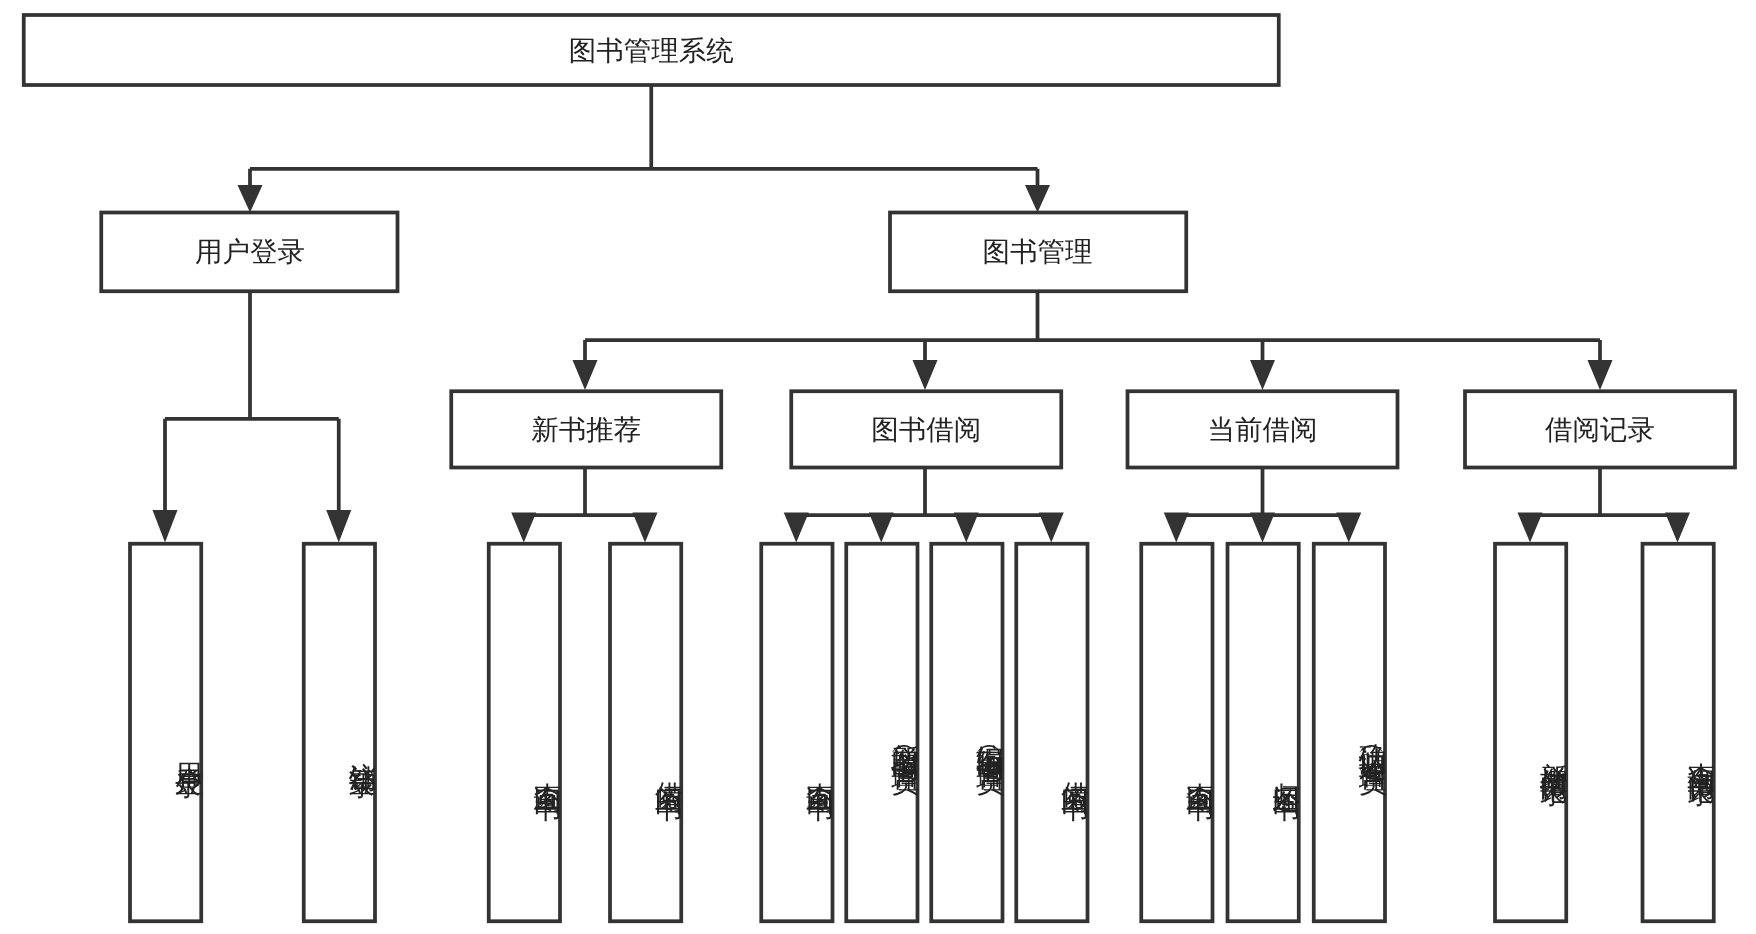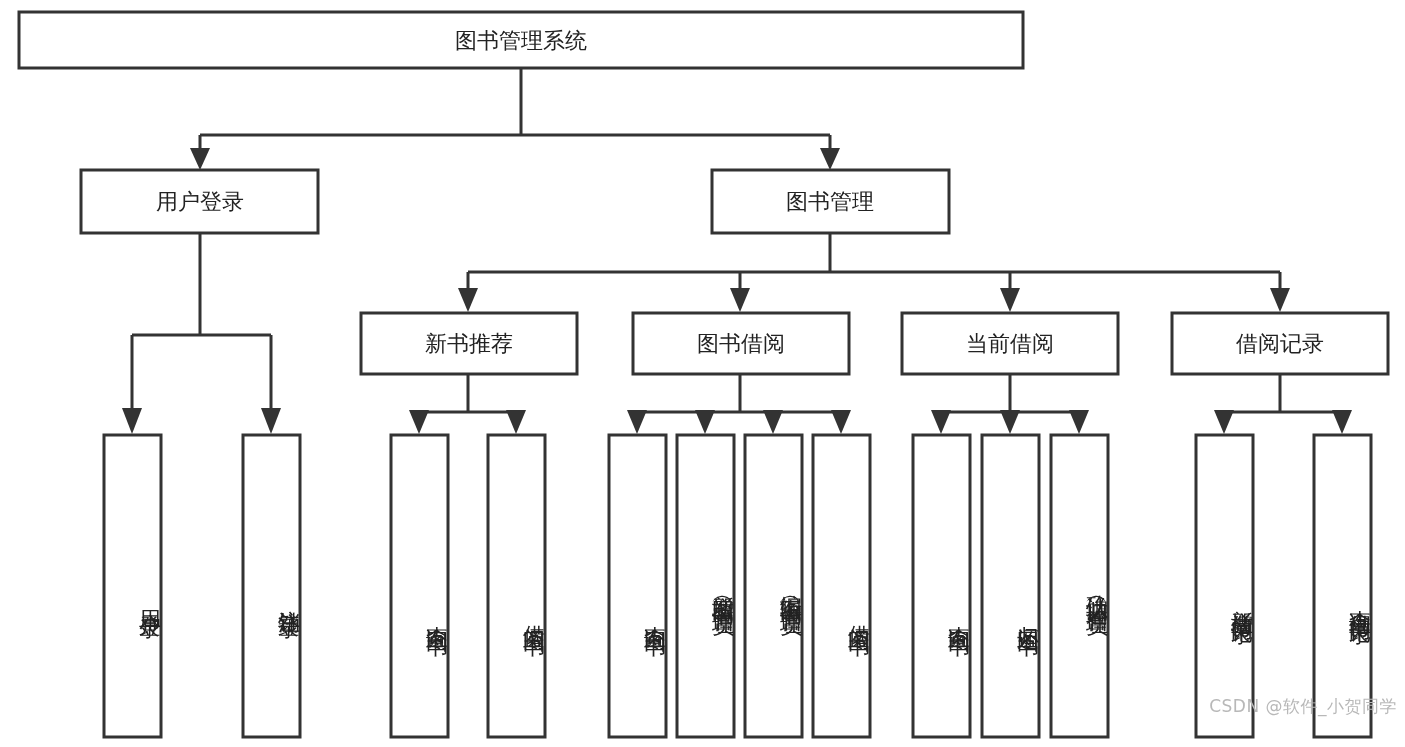--- a/index.html
+++ b/index.html
@@ -192,14 +192,13 @@
   <div class="leaf-label" style="left:745px; top:445px; width:57px; height:290px;">编辑图书（管理员）</div>
   <div class="leaf-label" style="left:813px; top:496px; width:57px; height:235px;">借阅图书</div>
 
   <div class="leaf-label" style="left:913px; top:496px; width:57px; height:235px;">查询图书</div>
   <div class="leaf-label" style="left:982px; top:496px; width:57px; height:235px;">归还图书</div>
   <div class="leaf-label" style="left:1051px; top:445px; width:57px; height:290px;">确认归还（管理员）</div>
 
   <div class="leaf-label" style="left:1196px; top:470px; width:57px; height:262px;">新增借阅记录</div>
   <div class="leaf-label" style="left:1314px; top:470px; width:57px; height:262px;">查询借阅记录</div>
 
-  <div class="watermark">CSDN @软件_小贺同学</div>
 </div>
 
 </body></html>

